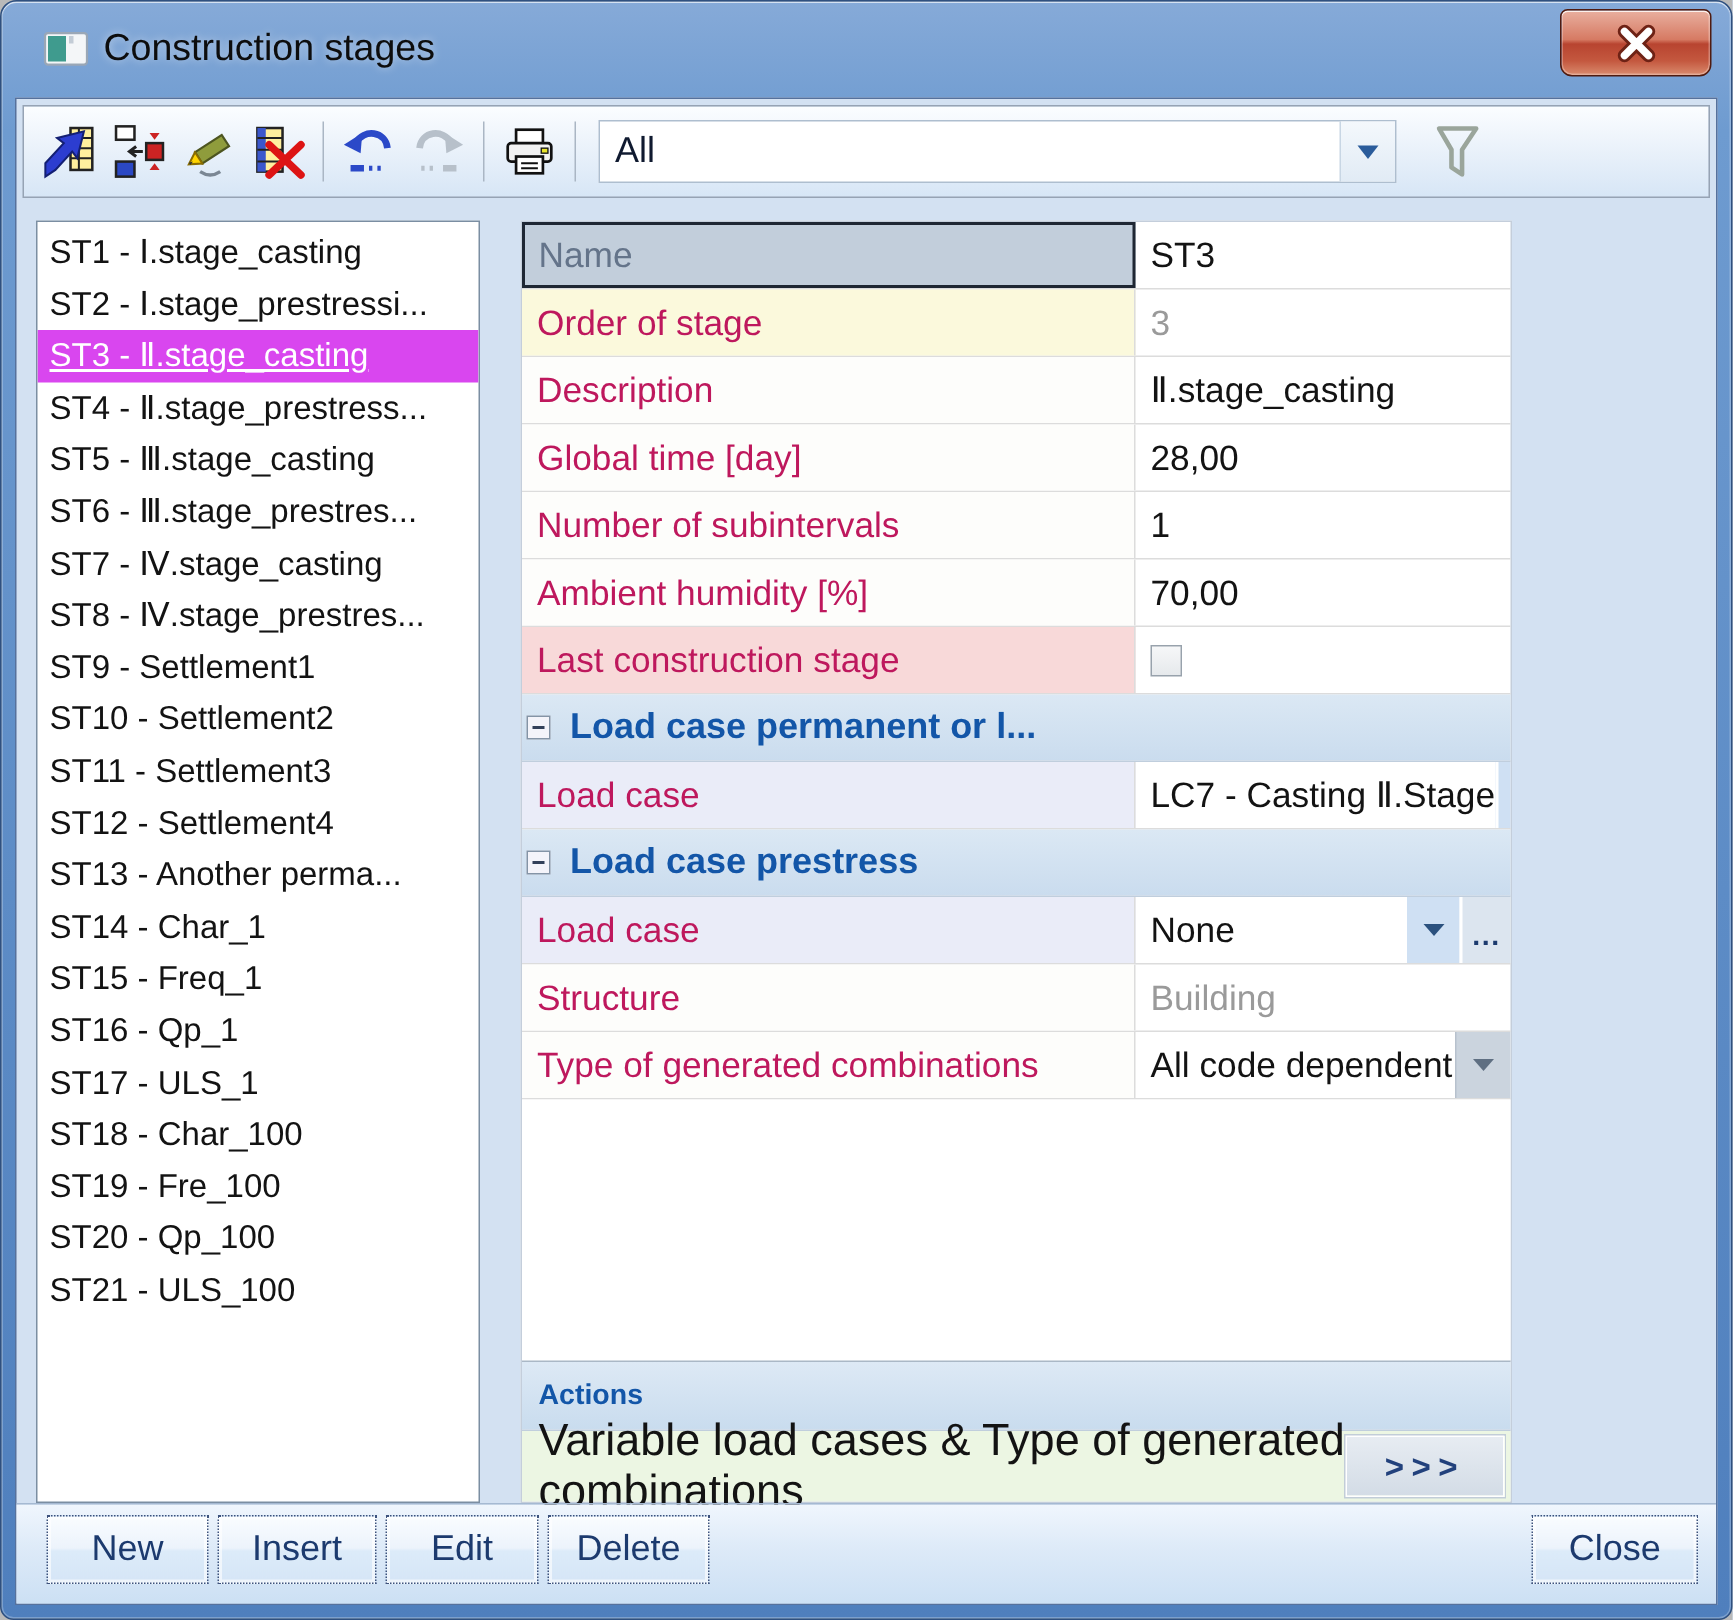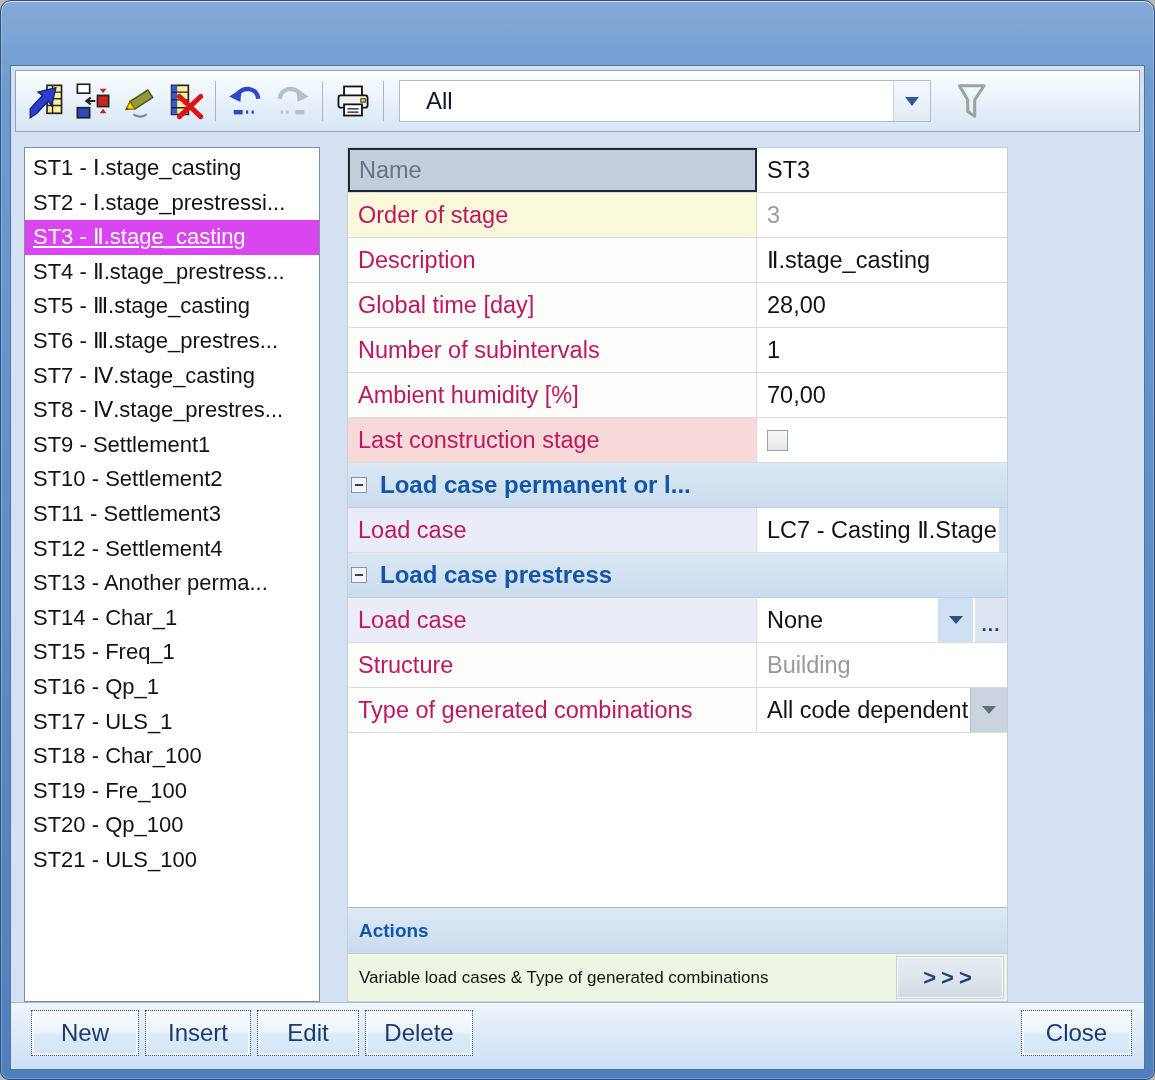--- a/index.html
+++ b/index.html
@@ -43,21 +43,21 @@
     background:linear-gradient(180deg,#fbfdff 0%,#e9f1fa 50%,#d7e6f6 100%);
     border:1px solid #96a3b4;box-sizing:border-box;
     display:flex;align-items:center;padding:0 8px;
   }
   .tb-btn{width:46px;height:48px;display:flex;align-items:center;justify-content:center;}
   .tb-sep{width:1px;height:40px;background:#aab6c4;margin:0 7px;}
   .combo{
     width:532px;height:42px;background:#fff;border:1px solid #aebecf;
     box-sizing:border-box;display:flex;align-items:center;margin-left:8px;
   }
-  .combo-text{flex:1;padding-left:26px;font-size:24px;color:#101a30;}
+  .combo-text{flex:1;padding-left:10px;font-size:24px;color:#101a30;}
   .combo-drop{
     width:36px;height:40px;border-left:1px solid #c8d6e4;
     background:linear-gradient(180deg,#f4f8fc,#e1ebf5);
     display:flex;align-items:center;justify-content:center;
   }
   .tri-down{width:0;height:0;border-left:7px solid transparent;border-right:7px solid transparent;border-top:9px solid #2b5c9b;}
   .filter-btn{margin-left:16px;width:46px;height:48px;display:flex;align-items:center;justify-content:center;}
   
   .stage-list{
     position:absolute;left:13px;top:81px;width:296px;height:855px;
@@ -126,21 +126,21 @@
   .actions-band{
     height:47px;min-height:47px;display:flex;align-items:center;
     background:linear-gradient(180deg,#dde9f5 0%,#c9dcee 100%);
     border-top:1px solid #aab8c6;border-bottom:1px solid #c0cedd;box-sizing:border-box;
   }
   .actions-title{margin-left:11px;font-size:19px;font-weight:bold;color:#1356a8;}
   .action-row{
     height:47px;min-height:47px;background:#ecf6e3;position:relative;
     display:flex;align-items:center;box-sizing:border-box;
   }
-  .action-label{margin-left:11px;font-size:17px;color:#131313;}
+  .action-label{margin-left:11px;font-size:30px;color:#131313;}
   .action-go{
     position:absolute;right:4px;top:3px;width:106px;height:41px;
     background:linear-gradient(180deg,#e7ecf2,#d3dce6);
     border:1px solid #fff;box-shadow:0 0 0 1px #c2cdd8;box-sizing:border-box;
     display:flex;align-items:center;justify-content:center;
     font-size:22px;font-weight:bold;color:#22417c;letter-spacing:5px;
   }
   
   .footer{
     position:absolute;left:0;right:0;bottom:0;height:66px;
@@ -154,20 +154,34 @@
     box-shadow:inset 0 0 0 2px rgba(255,255,255,.6);
     display:flex;align-items:center;justify-content:center;
     font-size:24px;color:#1c3a6e;cursor:default;
   }
 </style>
 </head>
 <body>
 
 <div class="window">
 
+  <div class="titlebar">
+    <svg class="app-icon" viewBox="0 0 30 24">
+      <rect x="1" y="1" width="28" height="21" rx="2" fill="#f4f6f8" stroke="#9aa7b6" stroke-width="1.5"></rect>
+      <rect x="3" y="3" width="12" height="17" fill="#3f9b8e"></rect>
+      <rect x="17" y="3" width="3" height="5" fill="#c3ccd6"></rect>
+    </svg>
+    <div class="title-text">Construction stages</div>
+    <div class="close-btn">
+      <svg width="30" height="26" viewBox="0 0 30 26">
+        <path d="M7 5 L23 21 M23 5 L7 21" stroke="#6e2215" stroke-width="9" stroke-linecap="round"></path>
+        <path d="M7 5 L23 21 M23 5 L7 21" stroke="#ffffff" stroke-width="5" stroke-linecap="round"></path>
+      </svg>
+    </div>
+  </div>
 
   <div class="client">
 
     <div class="toolbar">
       <div class="tb-btn">
         <svg width="38" height="38" viewBox="0 0 34 34">
           <rect x="17" y="3" width="13" height="25" fill="#ffef9e" stroke="#222" stroke-width="1.5"></rect>
           <path d="M17 9 h13 M17 15 h13 M17 21 h13 M22 3 v25" stroke="#222" stroke-width="1.2"></path>
           <path d="M2 32 L2 24 L13 12 L9 9 L25 5 L21 21 L18 17 L8 28 Z" fill="#2c3dd0" stroke="#131f73" stroke-width="1.2"></path>
         </svg>

